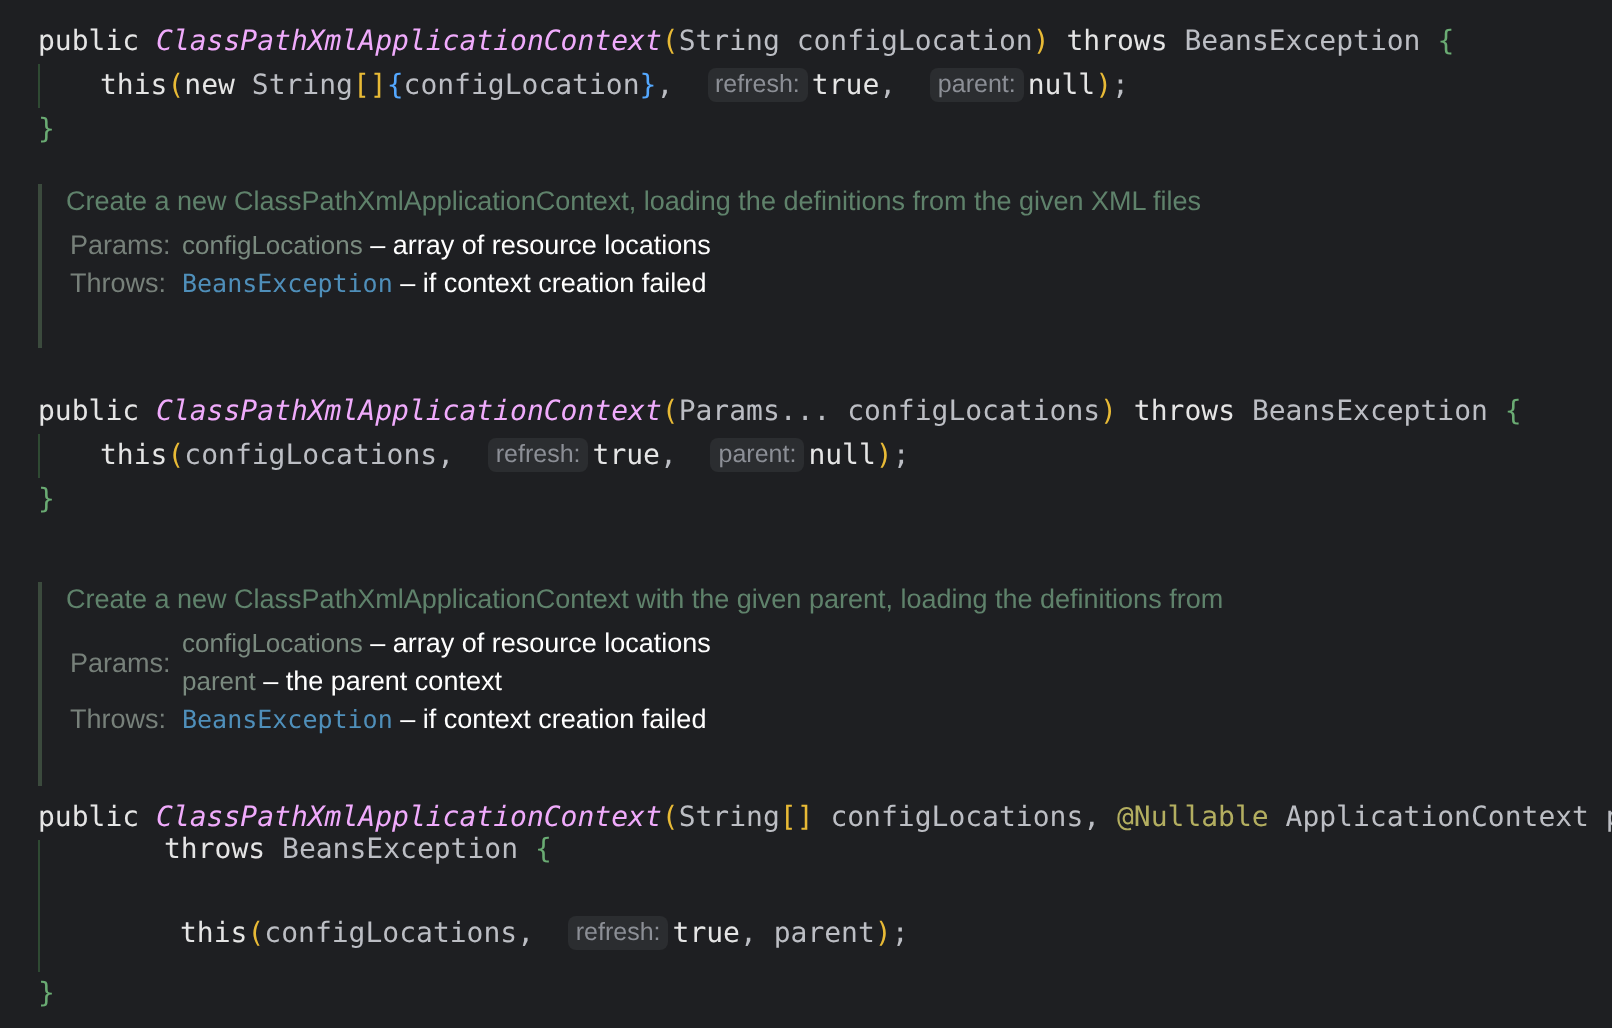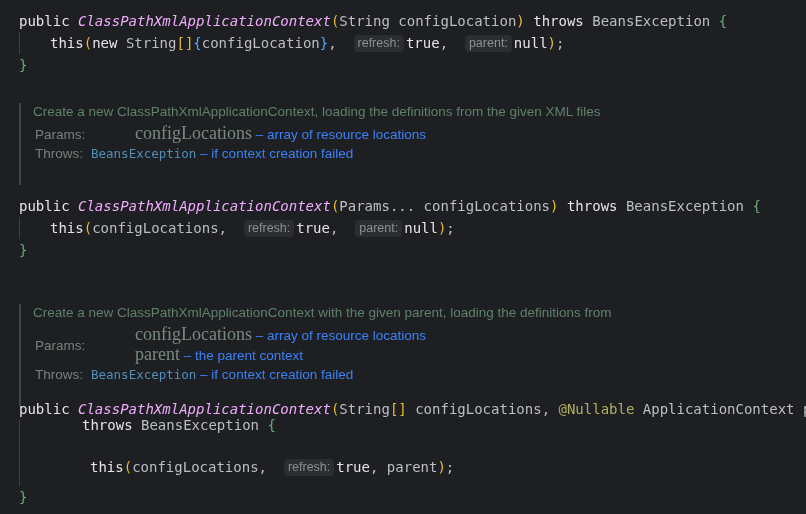--- a/index.html
+++ b/index.html
@@ -42,52 +42,52 @@
     border-left: 2px solid #3b4a3d;
     padding-left: 12px;
     font-family: "Liberation Sans", sans-serif;
     font-size: 13.5px;
     color: #5f826b;
   }
   .doc .desc { line-height: 17px; }
   .doc .tag-row { display: flex; line-height: 19px; margin-left: 2px; align-items: center; }
   .doc .tag { width: 56px; color: #77807a; }
   .doc .tag-body { }
-  .doc .mono { font-family: Liberation Serif, serif; font-size: 18px; color: #7a8a7f; margin-left: 44px; }
+  .doc .mono { font-family: Liberation Sans, sans-serif; font-size: 13px; color: #7a8a7f; }
   .doc .link { font-family: "DejaVu Sans Mono", monospace; font-size: 12.5px; color: #4f8fba; }
-  .doc .txt { color: #3b82f6; }
+  .doc .txt { color: #ffffff; }
 </style>
 </head>
 <body>
 
 <div class="guide" style="top:32px;height:22px;"></div>
 <div class="line" style="top:10px;"><span class="kw">public</span> <span class="fn">ClassPathXmlApplicationContext</span><span class="p1">(</span><span>String configLocation</span><span class="p1">)</span> <span class="kw">throws</span> <span>BeansException</span> <span class="p3">{</span></div>
 <div class="line" style="top:32px;left:50px;"><span class="kw">this</span><span class="p1">(</span><span class="kw">new</span> <span>String</span><span class="p1">[]</span><span class="p2">{</span><span>configLocation</span><span class="p2">}</span><span>,</span>  <span class="hint">refresh:</span><span class="kw">true</span><span>,</span>  <span class="hint">parent:</span><span class="kw">null</span><span class="p1">)</span><span>;</span></div>
 <div class="line p3" style="top:54px;">}</div>
 
-<div class="doc" style="top:103px;height:82px;">
+<div class="doc" style="top:92px;height:82px;">
   <div class="desc">
       <span style="display:block;max-width:600px;">Create a new ClassPathXmlApplicationContext, loading the definitions from the given XML files</span>
     </div>
   <div class="tag-row" style="margin-top:4px;">
       <span class="tag">Params:</span>
       <span class="tag-body"><span class="mono">configLocations</span><span class="txt"> – array of resource locations</span></span>
     </div>
   <div class="tag-row">
       <span class="tag">Throws:</span>
       <span class="tag-body"><span class="link">BeansException</span><span class="txt"> – if context creation failed</span></span>
     </div>
 </div>
 
 <div class="guide" style="top:217px;height:22px;"></div>
 <div class="line" style="top:195px;"><span class="kw">public</span> <span class="fn">ClassPathXmlApplicationContext</span><span class="p1">(</span><span>Params... configLocations</span><span class="p1">)</span> <span class="kw">throws</span> <span>BeansException</span> <span class="p3">{</span></div>
 <div class="line" style="top:217px;left:50px;"><span class="kw">this</span><span class="p1">(</span><span>configLocations,</span>  <span class="hint">refresh:</span><span class="kw">true</span><span>,</span>  <span class="hint">parent:</span><span class="kw">null</span><span class="p1">)</span><span>;</span></div>
 <div class="line p3" style="top:239px;">}</div>
 
-<div class="doc" style="top:304px;height:102px;">
+<div class="doc" style="top:291px;height:102px;">
   <div class="desc">
       <span style="display:block;max-width:630px;">Create a new ClassPathXmlApplicationContext with the given parent, loading the definitions from</span>
     </div>
   <div class="tag-row" style="margin-top:4px;">
       <span class="tag">Params:</span>
       <span class="tag-body"><span class="mono">configLocations</span><span class="txt"> – array of resource locations</span><br><span class="mono">parent</span><span class="txt"> – the parent context</span></span>
     </div>
   <div class="tag-row">
       <span class="tag">Throws:</span>
       <span class="tag-body"><span class="link">BeansException</span><span class="txt"> – if context creation failed</span></span>

